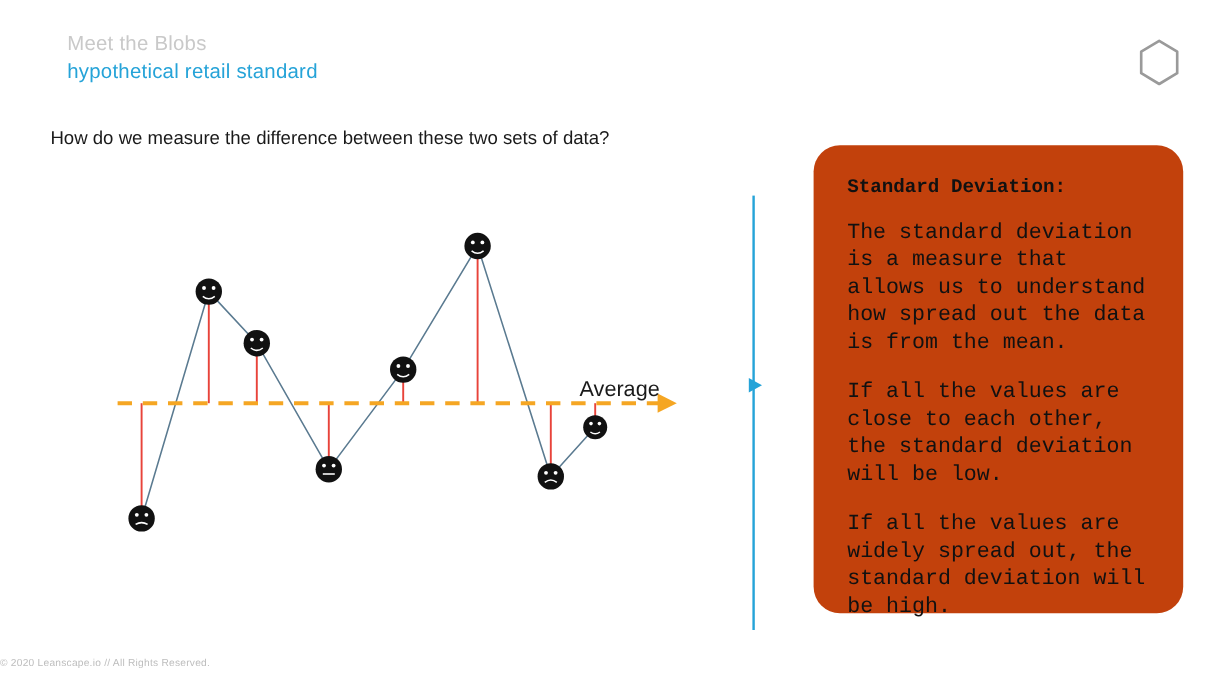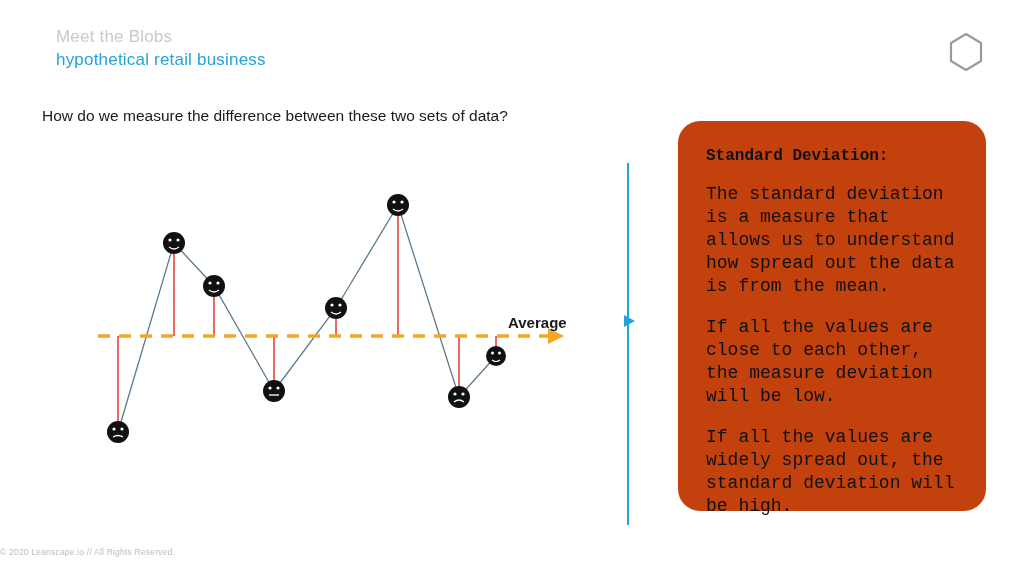--- a/index.html
+++ b/index.html
@@ -70,25 +70,24 @@
     left: 60px;
     top: 160px;
     width: 560px;
     height: 320px;
   }
   .chart-svg {
     display: block;
   }
   .avg-label {
     position: absolute;
-    left: 448px;
+    left: 423px;
     top: 154px;
-    font-size: 15px;
+    font-size: 18px;
     color: #1a1a1a;
-    font-weight: bold;
   }
 
   
   .divider {
     position: absolute;
     left: 627px;
     top: 163px;
     width: 2px;
     height: 362px;
     background: #25a3d8;
@@ -140,21 +139,21 @@
     letter-spacing: 0.2px;
   }
 </style>
 </head>
 <body>
 
 <div class="header">
   <div class="header-bar"></div>
   <div class="header-text">
     <div class="header-title">Meet the Blobs</div>
-    <div class="header-sub">hypothetical retail business</div>
+    <div class="header-sub">hypothetical retail standard</div>
   </div>
 </div>
 
 <div class="logo">
   <svg width="40" height="44" viewBox="0 0 40 44">
     <path d="M20 4 L35 13 L35 31 L20 40 L5 31 L5 13 Z" fill="none" stroke="#9a9a9a" stroke-width="2.2" stroke-linejoin="round"></path>
   </svg>
 </div>
 
 <div class="question">How do we measure the difference between these two sets of data?</div>
@@ -235,17 +234,17 @@
 <div class="divider"></div>
 <div class="arrow">
   <svg width="14" height="16" viewBox="0 0 14 16">
     <polygon points="2,2 13,8 2,14" fill="#25a3d8"></polygon>
   </svg>
 </div>
 
 <div class="card">
   <div class="card-title">Standard Deviation:</div>
   <p class="card-p">The standard deviation is a measure that allows us to understand how spread out the data is from the mean.</p>
-  <p class="card-p">If all the values are close to each other, the measure deviation will be low.</p>
+  <p class="card-p">If all the values are close to each other, the standard deviation will be low.</p>
   <p class="card-p">If all the values are widely spread out, the standard deviation will be high.</p>
 </div>
 
 <div class="footer">© 2020 Leanscape.io // All Rights Reserved.</div>
 
 </body></html>

